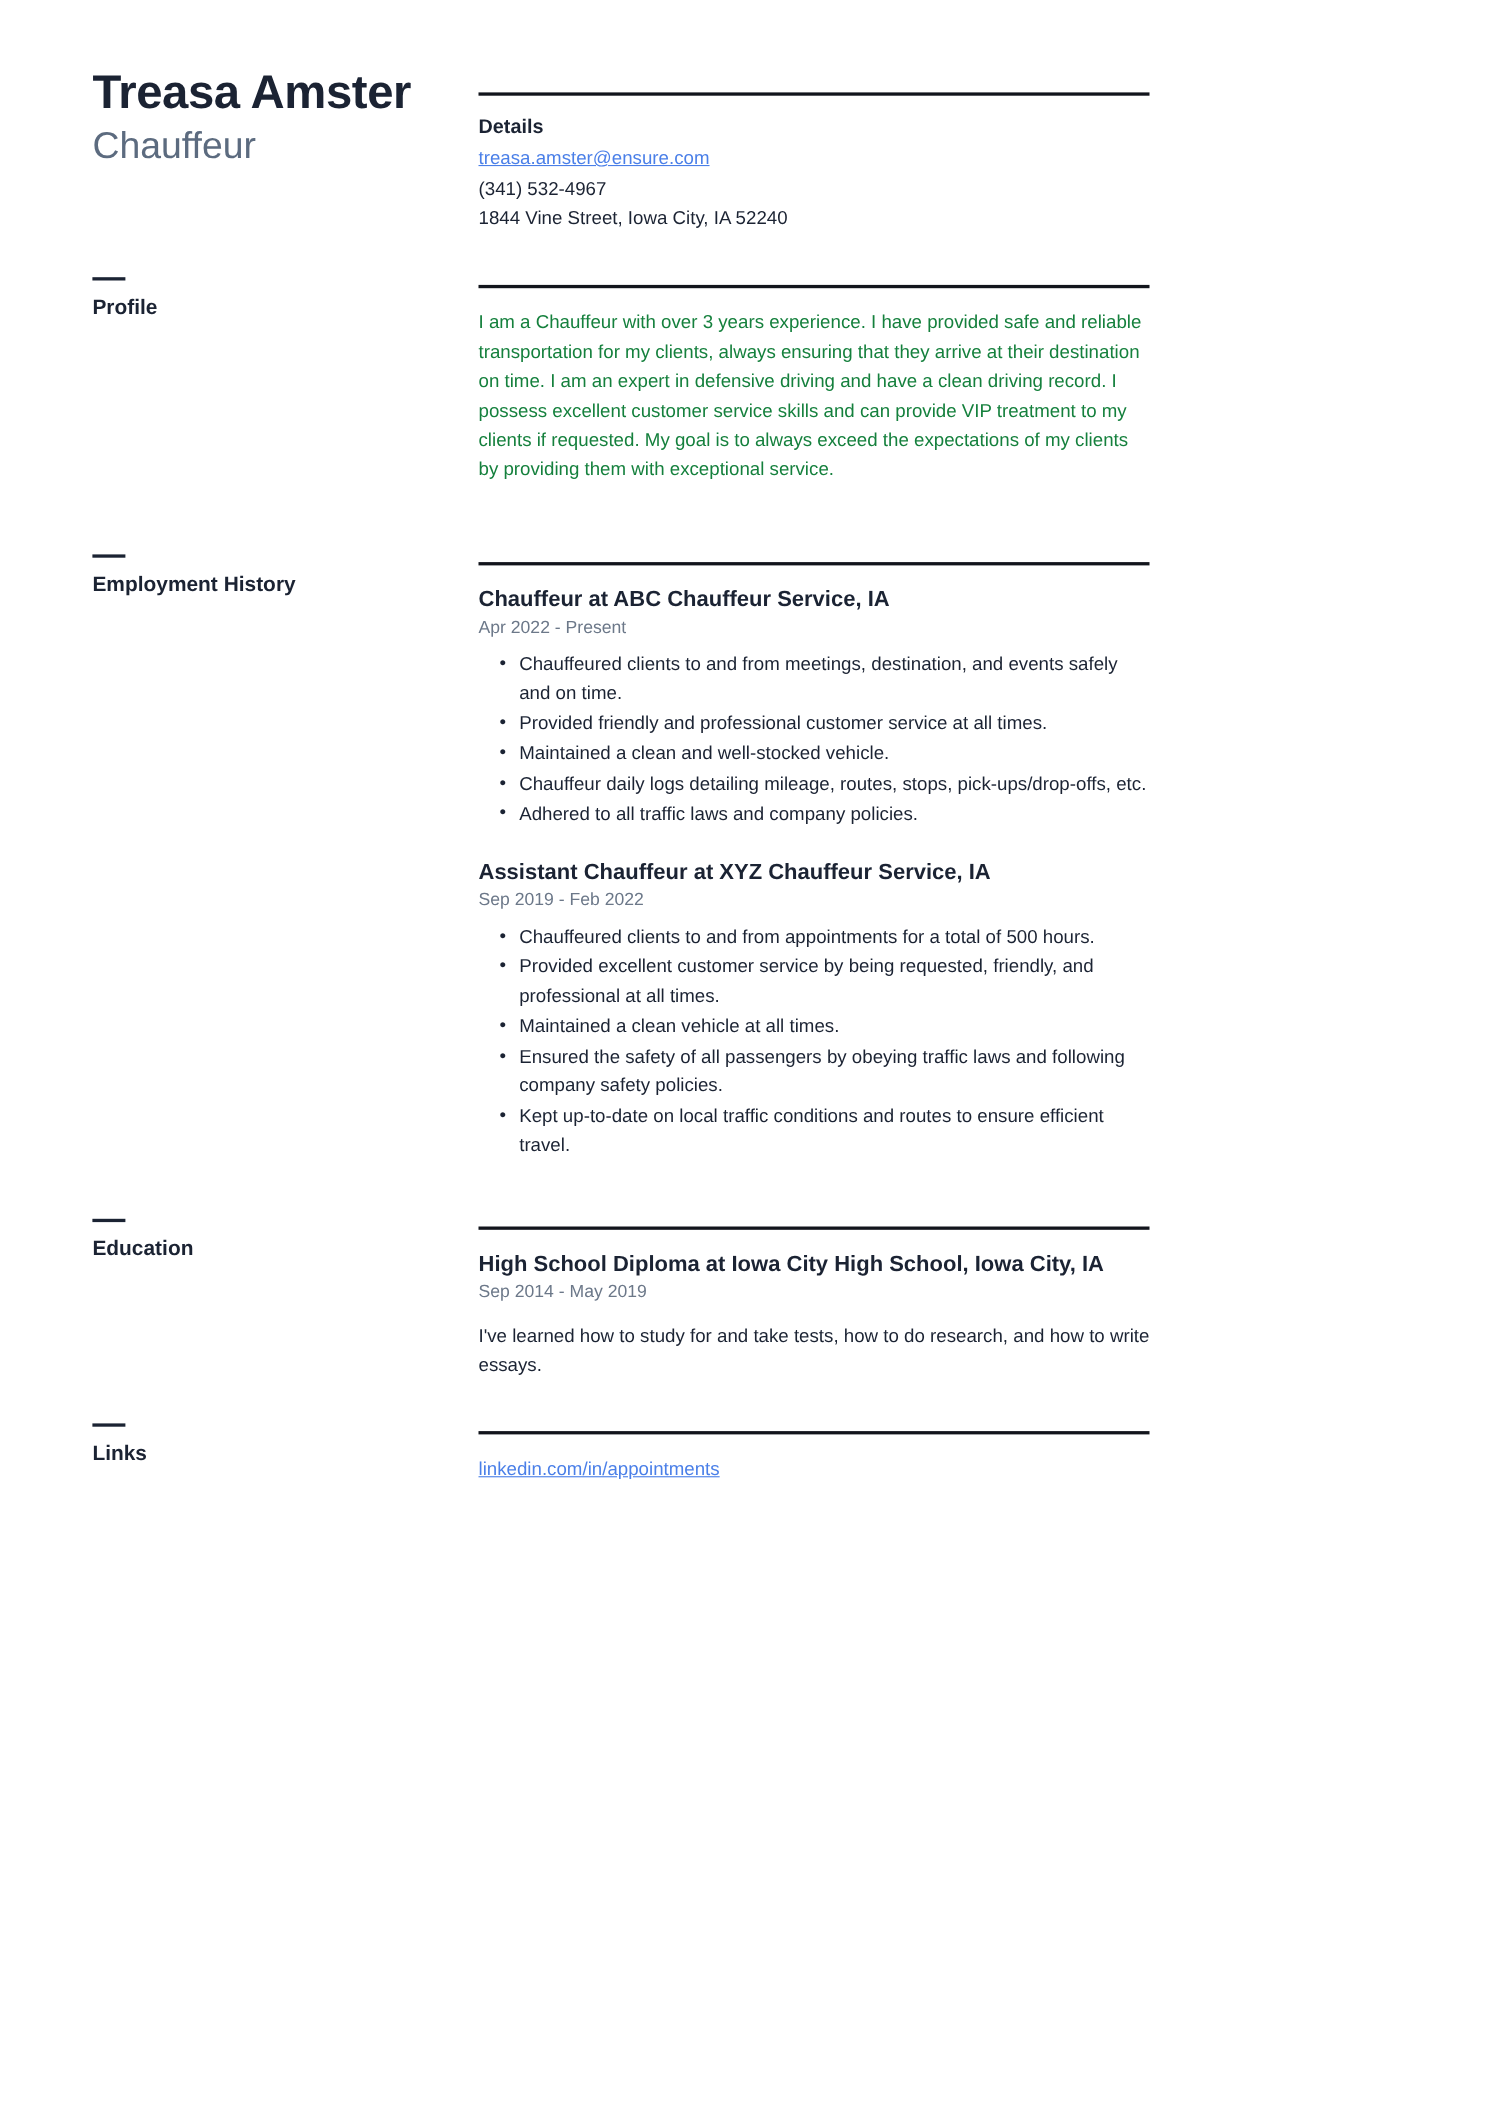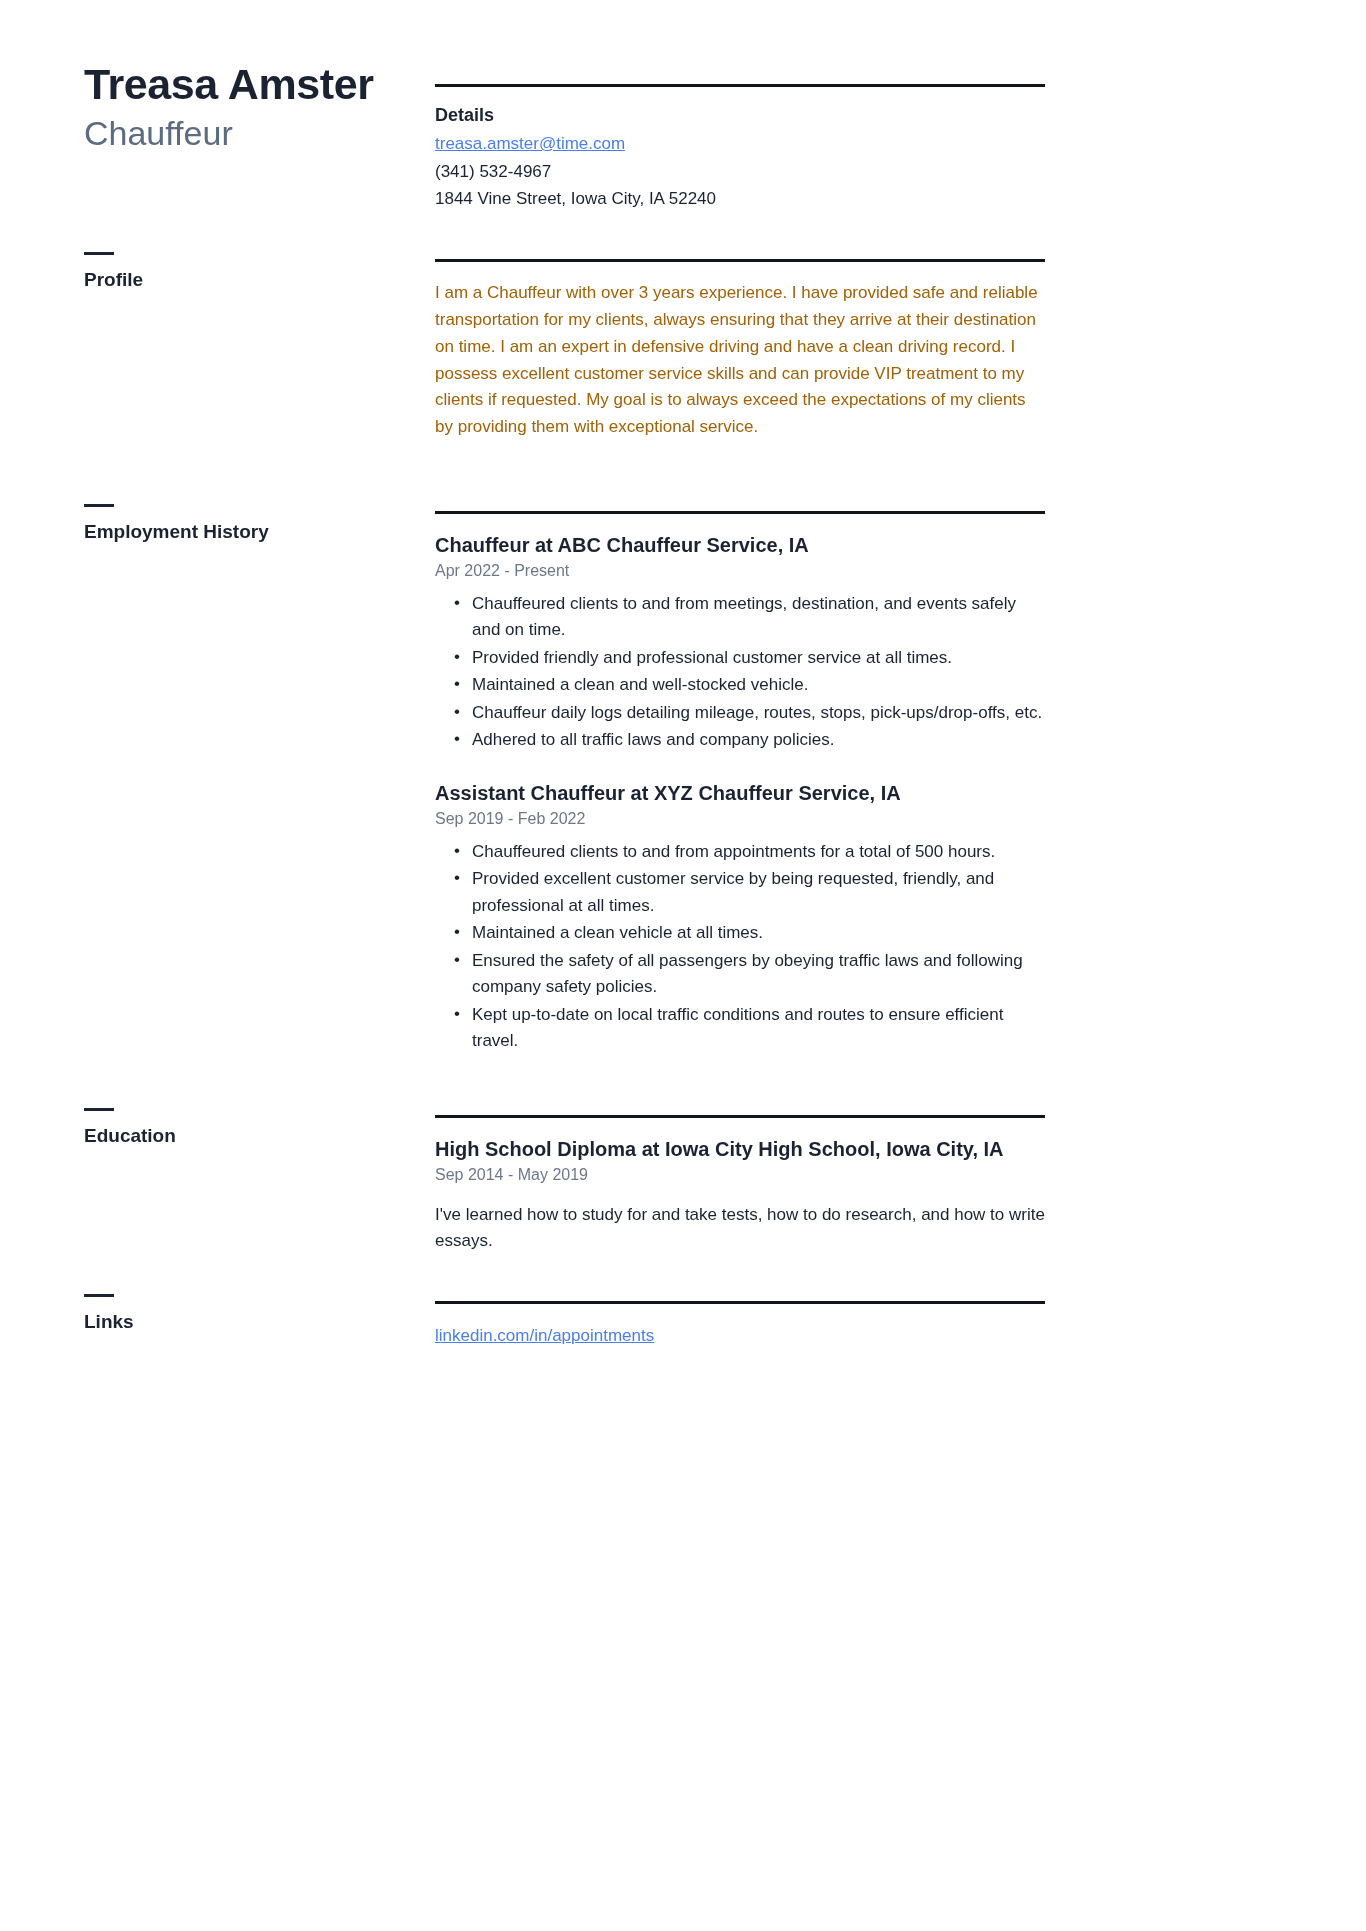--- a/index.html
+++ b/index.html
@@ -90,21 +90,21 @@
     color: #4a7fe8;
     text-decoration: underline;
     font-size: 17px;
     line-height: 1.62;
     cursor: pointer;
   }
 
   .body-text {
     font-size: 17px;
     line-height: 1.58;
-    color: #a16207;
+    color: #15803d;
     margin: 0;
   }
 
   .entry { margin-bottom: 26px; }
   .entry:last-child { margin-bottom: 0; }
   .entry-title {
     font-size: 20px;
     font-weight: bold;
     color: #1b2333;
     margin: 0 0 3px 0;
@@ -150,21 +150,21 @@
 
   <div class="header">
     <h1 class="name">Treasa Amster</h1>
     <p class="job-subtitle">Chauffeur</p>
   </div>
 
   <div class="right-col" style="top:84px;">
     <div class="rule"></div>
     <div class="details-title">Details</div>
     <div>
-      <span class="link">treasa.amster@time.com</span>
+      <span class="link">treasa.amster@ensure.com</span>
     </div>
     <div class="detail-line">(341) 532-4967</div>
     <div class="detail-line">1844 Vine Street, Iowa City, IA 52240</div>
   </div>
 
   <div class="left-col" style="top:252px;">
     <div class="sec-dash"></div>
     <div class="sec-label">Profile</div>
   </div>
   <div class="right-col" style="top:259px;">

